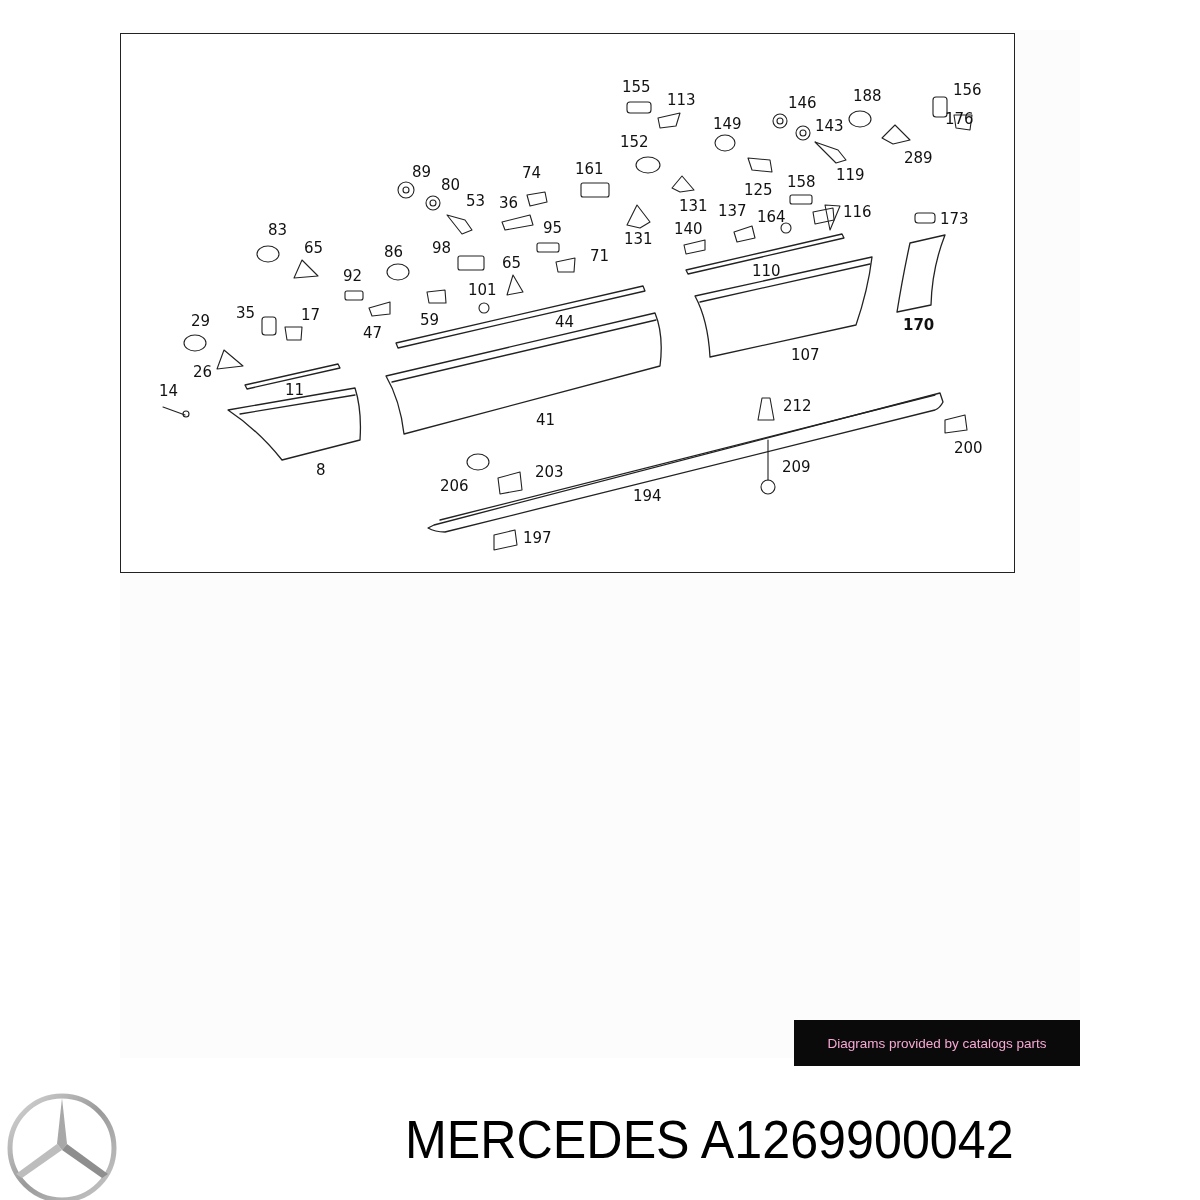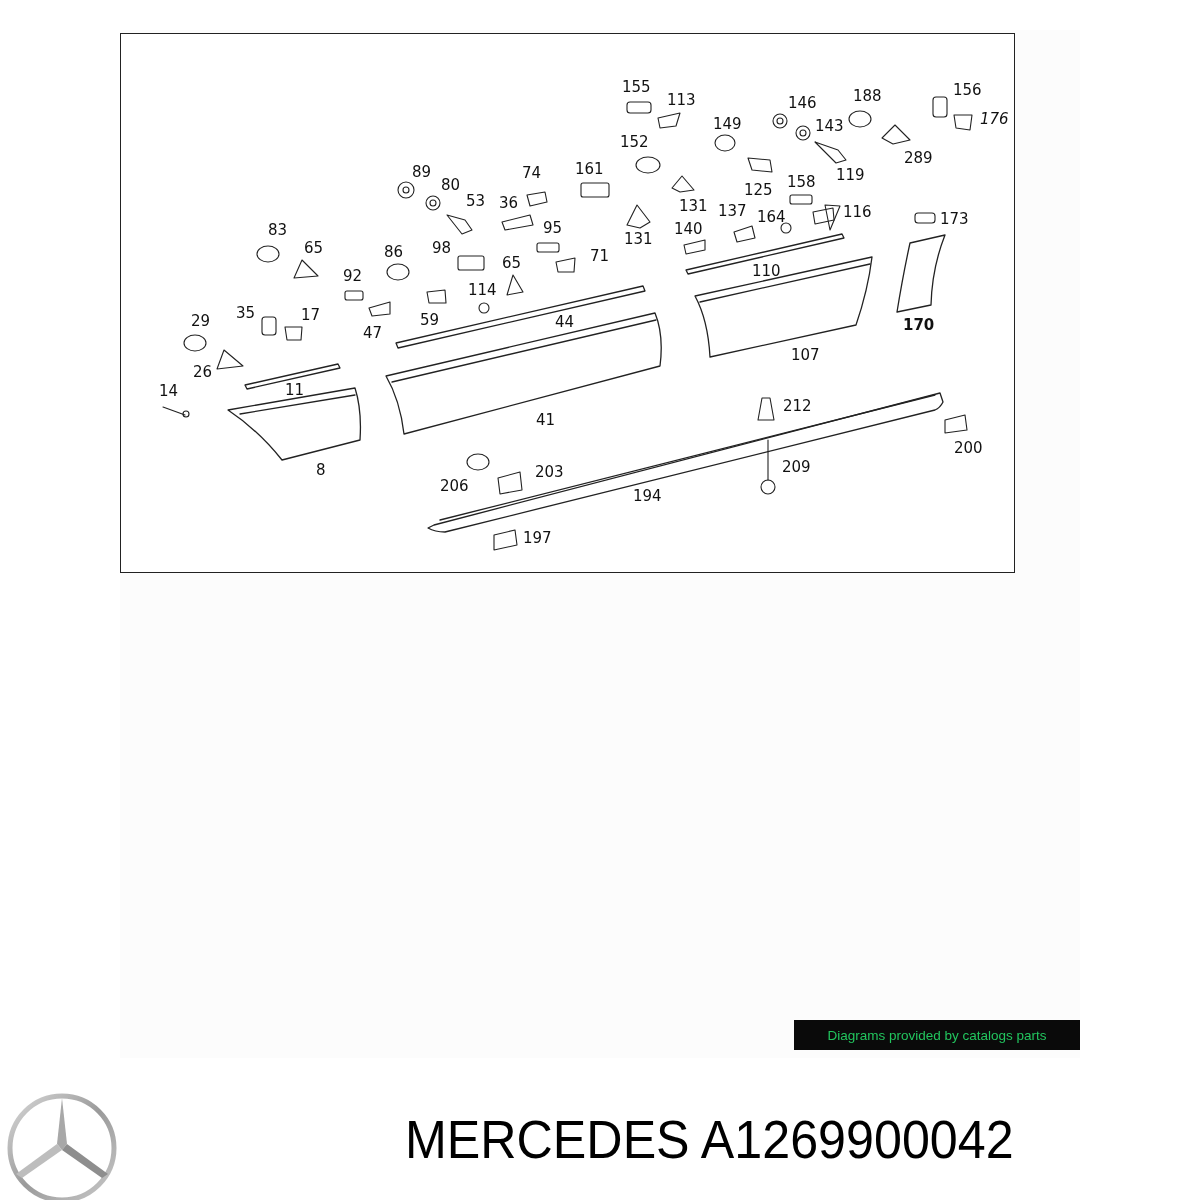--- a/index.html
+++ b/index.html
@@ -14,22 +14,22 @@
   .diagram-frame {
     position: absolute; left: 120px; top: 33px; width: 895px; height: 540px;
     border: 1.5px solid #222; background: #ffffff; box-sizing: border-box;
   }
   .diagram-svg { position: absolute; left: 0; top: 0; }
   .part-label {
     position: absolute; font-size: 15px; color: #111; line-height: 1;
     font-family: "DejaVu Sans", sans-serif; white-space: nowrap;
   }
   .credit-badge {
-    position: absolute; left: 794px; top: 1020px; width: 286px; height: 30px;
-    background: #0a0a0a; color: #22c55e; font-size: 13.5px;
+    position: absolute; left: 794px; top: 1020px; width: 286px; height: 46px;
+    background: #0a0a0a; color: #f9a8d4; font-size: 13.5px;
     display: flex; align-items: center; justify-content: center;
     font-family: "Liberation Sans", sans-serif;
   }
   .logo { position: absolute; left: 2px; top: 1088px; width: 120px; height: 112px; }
   .title {
     position: absolute; left: 405px; top: 1108px; font-size: 54px;
     font-family: "Liberation Sans", sans-serif; color: #000; letter-spacing: 0px;
     transform: scaleX(0.93); transform-origin: left top; white-space: nowrap;
   }
 </style>
@@ -137,21 +137,21 @@
   </g>
 </svg>
 
 <div id="label-layer">
     <div class="part-label" style="left: 622px; top: 80px;">155</div>
     <div class="part-label" style="left: 667px; top: 93px;">113</div>
     <div class="part-label" style="left: 713px; top: 117px;">149</div>
     <div class="part-label" style="left: 788px; top: 96px;">146</div>
     <div class="part-label" style="left: 853px; top: 89px;">188</div>
     <div class="part-label" style="left: 953px; top: 83px;">156</div>
-    <div class="part-label" style="left: 980px; top: 112px; font-style: italic;">176</div>
+    <div class="part-label" style="left: 945px; top: 112px;">176</div>
     <div class="part-label" style="left: 815px; top: 119px;">143</div>
     <div class="part-label" style="left: 620px; top: 135px;">152</div>
     <div class="part-label" style="left: 904px; top: 151px;">289</div>
     <div class="part-label" style="left: 575px; top: 162px;">161</div>
     <div class="part-label" style="left: 744px; top: 183px;">125</div>
     <div class="part-label" style="left: 787px; top: 175px;">158</div>
     <div class="part-label" style="left: 836px; top: 168px;">119</div>
     <div class="part-label" style="left: 412px; top: 165px;">89</div>
     <div class="part-label" style="left: 441px; top: 178px;">80</div>
     <div class="part-label" style="left: 522px; top: 166px;">74</div>
@@ -166,21 +166,21 @@
     <div class="part-label" style="left: 674px; top: 222px;">140</div>
     <div class="part-label" style="left: 268px; top: 223px;">83</div>
     <div class="part-label" style="left: 304px; top: 241px;">65</div>
     <div class="part-label" style="left: 543px; top: 221px;">95</div>
     <div class="part-label" style="left: 384px; top: 245px;">86</div>
     <div class="part-label" style="left: 432px; top: 241px;">98</div>
     <div class="part-label" style="left: 590px; top: 249px;">71</div>
     <div class="part-label" style="left: 502px; top: 256px;">65</div>
     <div class="part-label" style="left: 752px; top: 264px;">110</div>
     <div class="part-label" style="left: 343px; top: 269px;">92</div>
-    <div class="part-label" style="left: 468px; top: 283px;">114</div>
+    <div class="part-label" style="left: 468px; top: 283px;">101</div>
     <div class="part-label" style="left: 191px; top: 314px; text-align: right;">29</div>
     <div class="part-label" style="left: 236px; top: 306px;">35</div>
     <div class="part-label" style="left: 301px; top: 308px;">17</div>
     <div class="part-label" style="left: 420px; top: 313px;">59</div>
     <div class="part-label" style="left: 363px; top: 326px;">47</div>
     <div class="part-label" style="left: 555px; top: 315px;">44</div>
     <div class="part-label" style="left: 903px; top: 318px; font-weight: bold;">170</div>
     <div class="part-label" style="left: 193px; top: 365px;">26</div>
     <div class="part-label" style="left: 791px; top: 348px;">107</div>
     <div class="part-label" style="left: 159px; top: 384px;">14</div>

